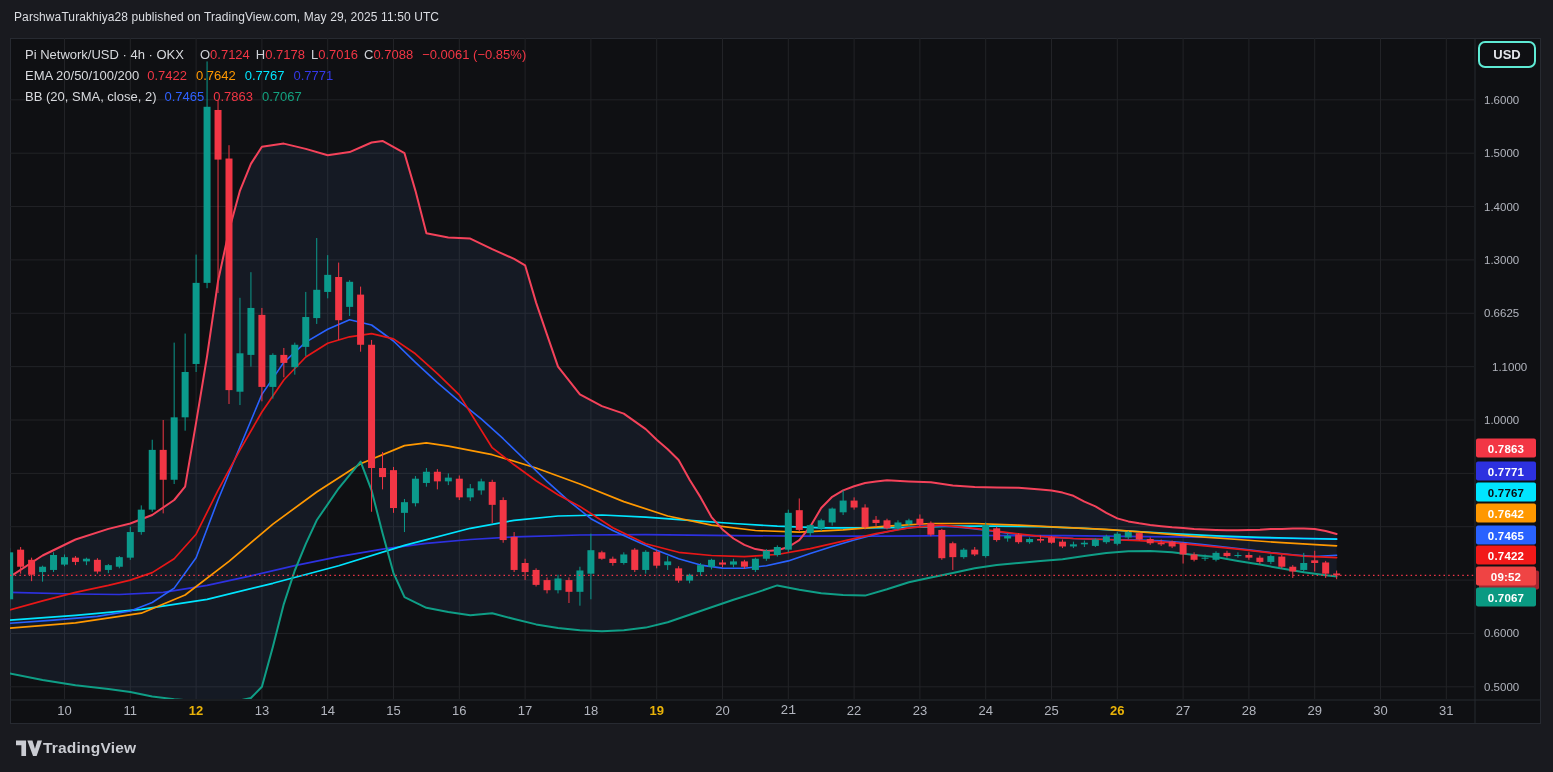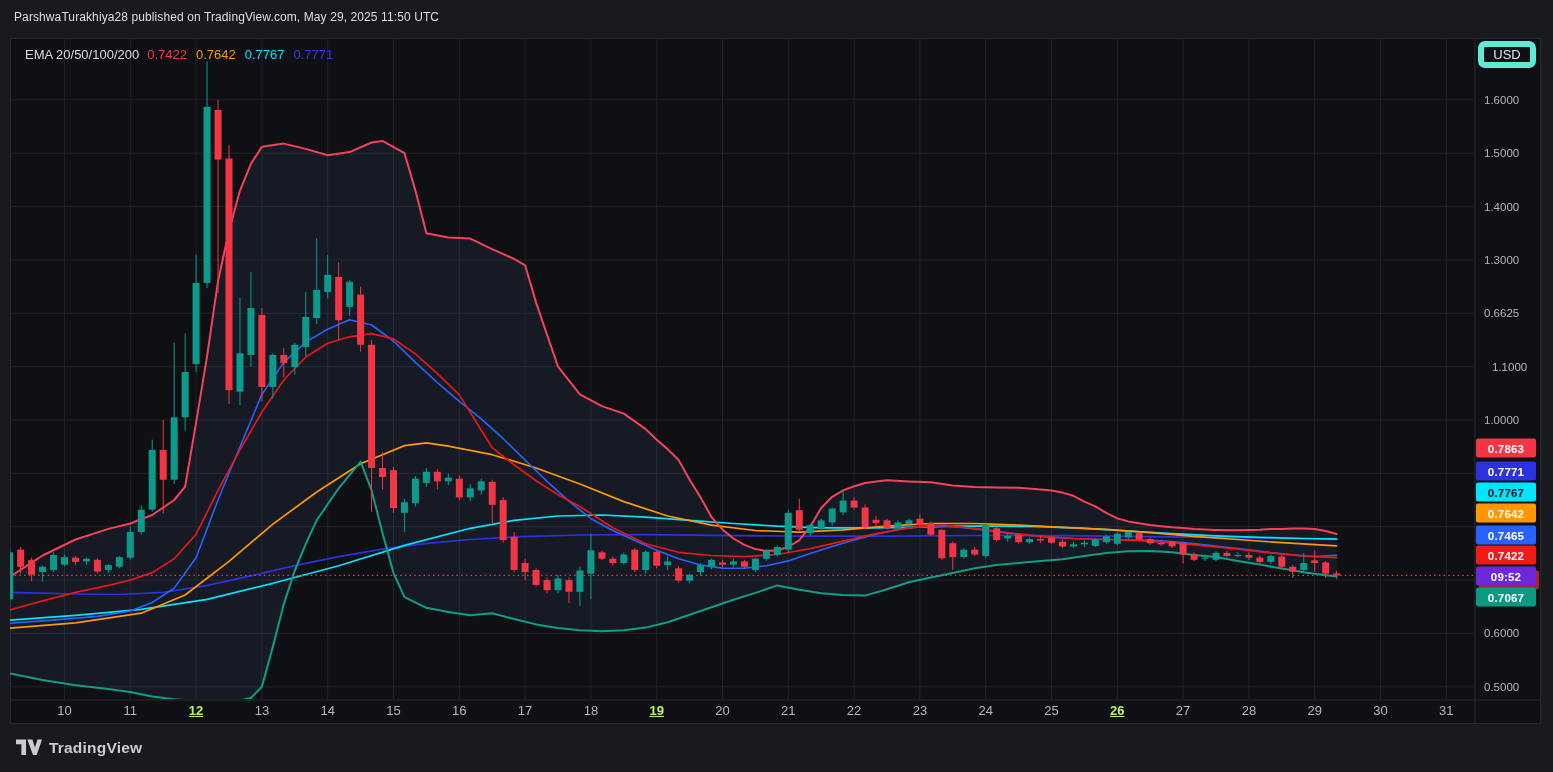--- a/index.html
+++ b/index.html
@@ -15,28 +15,28 @@
   .lg-sym{color:#d8dade;margin-right:10px;}
   .lg-k{color:#cfd2d8;margin-left:6px;}
   .lg-red{color:#f23645;}
   .lg-orange{color:#ff9800;}
   .lg-cyan{color:#00e5ff;}
   .lg-blue{color:#3438e8;}
   .lg-bblue{color:#2f62ff;}
   .lg-teal{color:#13a07f;}
   .lg-label{color:#d8dade;margin-right:8px;}
   .lg-val{margin-right:9px;}
-  #usd-button{position:absolute;left:1478px;top:41px;width:58px;height:27px;border:6px solid #5eead4;border-radius:7px;
-      color:#e3e5ea;font-size:13px;font-weight:400;display:flex;align-items:center;justify-content:center;cursor:pointer;}
+  #usd-button{position:absolute;left:1478px;top:41px;width:58px;height:27px;border:2px solid #5eead4;border-radius:7px;
+      color:#e3e5ea;font-size:13px;font-weight:700;display:flex;align-items:center;justify-content:center;cursor:pointer;}
   .price-tick{position:absolute;left:1484px;transform:translateY(-50%);font-size:11.5px;color:#b2b5be;}
   .price-tag{position:absolute;left:1476px;width:60px;height:19px;border-radius:2px;transform:translateY(-50%);
       font-size:11.5px;font-weight:700;display:flex;align-items:center;justify-content:center;letter-spacing:.2px;}
   .time-tick{position:absolute;top:703px;transform:translateX(-50%);font-size:13px;color:#b2b5be;}
-  .time-tick.bold{font-weight:700;color:#bef264;text-decoration:underline;}
-  #footer{position:absolute;left:16px;top:739px;display:flex;align-items:flex-start;gap:7px;}
+  .time-tick.bold{font-weight:700;color:#eab308;}
+  #footer{position:absolute;left:16px;top:739px;display:flex;align-items:center;gap:1px;}
   #footer svg{display:block;}
   #brand-text{font-size:15.5px;font-weight:600;color:#caccd2;letter-spacing:.2px;}
 </style>
 </head>
 <body>
 
 <div id="page">
 
   <div id="title-bar">ParshwaTurakhiya28 published on TradingView.com, May 29, 2025 11:50 UTC</div>
 
@@ -358,51 +358,57 @@
       <div class="price-tick" style="top: 686.8px;">0.5000</div>
     </div>
   <div class="overlay" id="price-tags">
       <div class="price-tag" style="top: 448px; background: rgb(242, 54, 69); color: rgb(255, 255, 255);">0.7863</div>
       <div class="price-tag" style="top: 471px; background: rgb(45, 49, 224); color: rgb(255, 255, 255);">0.7771</div>
       <div class="price-tag" style="top: 492px; background: rgb(0, 229, 255); color: rgb(11, 12, 16);">0.7767</div>
       <div class="price-tag" style="top: 513px; background: rgb(255, 152, 0); color: rgb(255, 255, 255);">0.7642</div>
       <div class="price-tag" style="top: 535px; background: rgb(41, 98, 255); color: rgb(255, 255, 255);">0.7465</div>
       <div class="price-tag" style="top: 555px; background: rgb(242, 25, 25); color: rgb(255, 255, 255);">0.7422</div>
       <div class="price-tag" style="top: 580px; left: 1479px; background: rgb(166, 37, 47);"></div>
-      <div class="price-tag" style="top: 576px; background: #6d28d9; color: rgb(255, 255, 255);">09:52</div>
+      <div class="price-tag" style="top: 576px; background: #ef4444; color: rgb(255, 255, 255);">09:52</div>
       <div class="price-tag" style="top: 597px; background: rgb(10, 154, 130); color: rgb(255, 255, 255);">0.7067</div>
     </div>
   <div class="overlay" id="time-ticks">
       <div class="time-tick" style="left: 64.5px;">10</div>
       <div class="time-tick" style="left: 130.3px;">11</div>
       <div class="time-tick bold" style="left: 196.1px;">12</div>
       <div class="time-tick" style="left: 261.9px;">13</div>
       <div class="time-tick" style="left: 327.7px;">14</div>
       <div class="time-tick" style="left: 393.5px;">15</div>
       <div class="time-tick" style="left: 459.3px;">16</div>
       <div class="time-tick" style="left: 525.1px;">17</div>
       <div class="time-tick" style="left: 590.9px;">18</div>
       <div class="time-tick bold" style="left: 656.7px;">19</div>
       <div class="time-tick" style="left: 722.5px;">20</div>
-      <div class="time-tick" style="left: 788.3px;">21</div>
+      <div class="time-tick" style="left: 788.3px; font-family: Liberation Mono, monospace;">21</div>
       <div class="time-tick" style="left: 854.1px;">22</div>
       <div class="time-tick" style="left: 919.9px;">23</div>
       <div class="time-tick" style="left: 985.7px;">24</div>
       <div class="time-tick" style="left: 1051.5px;">25</div>
       <div class="time-tick bold" style="left: 1117.3px;">26</div>
       <div class="time-tick" style="left: 1183.1px;">27</div>
       <div class="time-tick" style="left: 1248.9px;">28</div>
       <div class="time-tick" style="left: 1314.7px;">29</div>
       <div class="time-tick" style="left: 1380.5px;">30</div>
       <div class="time-tick" style="left: 1446.3px;">31</div>
     </div>
 
   <div id="legend">
     <div class="lg-row">
+      <span class="lg-sym">Pi Network/USD · 4h · OKX</span><span class="lg-k">O</span><span class="lg-red">0.7124</span><span class="lg-k">H</span><span class="lg-red">0.7178</span><span class="lg-k">L</span><span class="lg-red">0.7016</span><span class="lg-k">C</span><span class="lg-red">0.7088</span><span class="lg-red" style="margin-left:9px">−0.0061 (−0.85%)</span>
+    </div>
+    <div class="lg-row">
       <span class="lg-label">EMA 20/50/100/200</span><span class="lg-val lg-red">0.7422</span><span class="lg-val lg-orange">0.7642</span><span class="lg-val lg-cyan">0.7767</span><span class="lg-val lg-blue">0.7771</span>
+    </div>
+    <div class="lg-row">
+      <span class="lg-label">BB (20, SMA, close, 2)</span><span class="lg-val lg-bblue">0.7465</span><span class="lg-val lg-red">0.7863</span><span class="lg-val lg-teal">0.7067</span>
     </div>
   </div>
 
   <div id="usd-button">USD</div>
 
   <div id="footer">
     <svg width="26" height="17" viewBox="0 0 31 19">
       <path fill="#caccd2" d="M0 0 H12 V18.5 H6.4 V5.6 H0 Z"></path>
       <path fill="#caccd2" d="M13.5 0 H19.6 L22.6 9.8 L25.6 0 H31 L24.6 18.5 H20.3 Z"></path>
     </svg>

